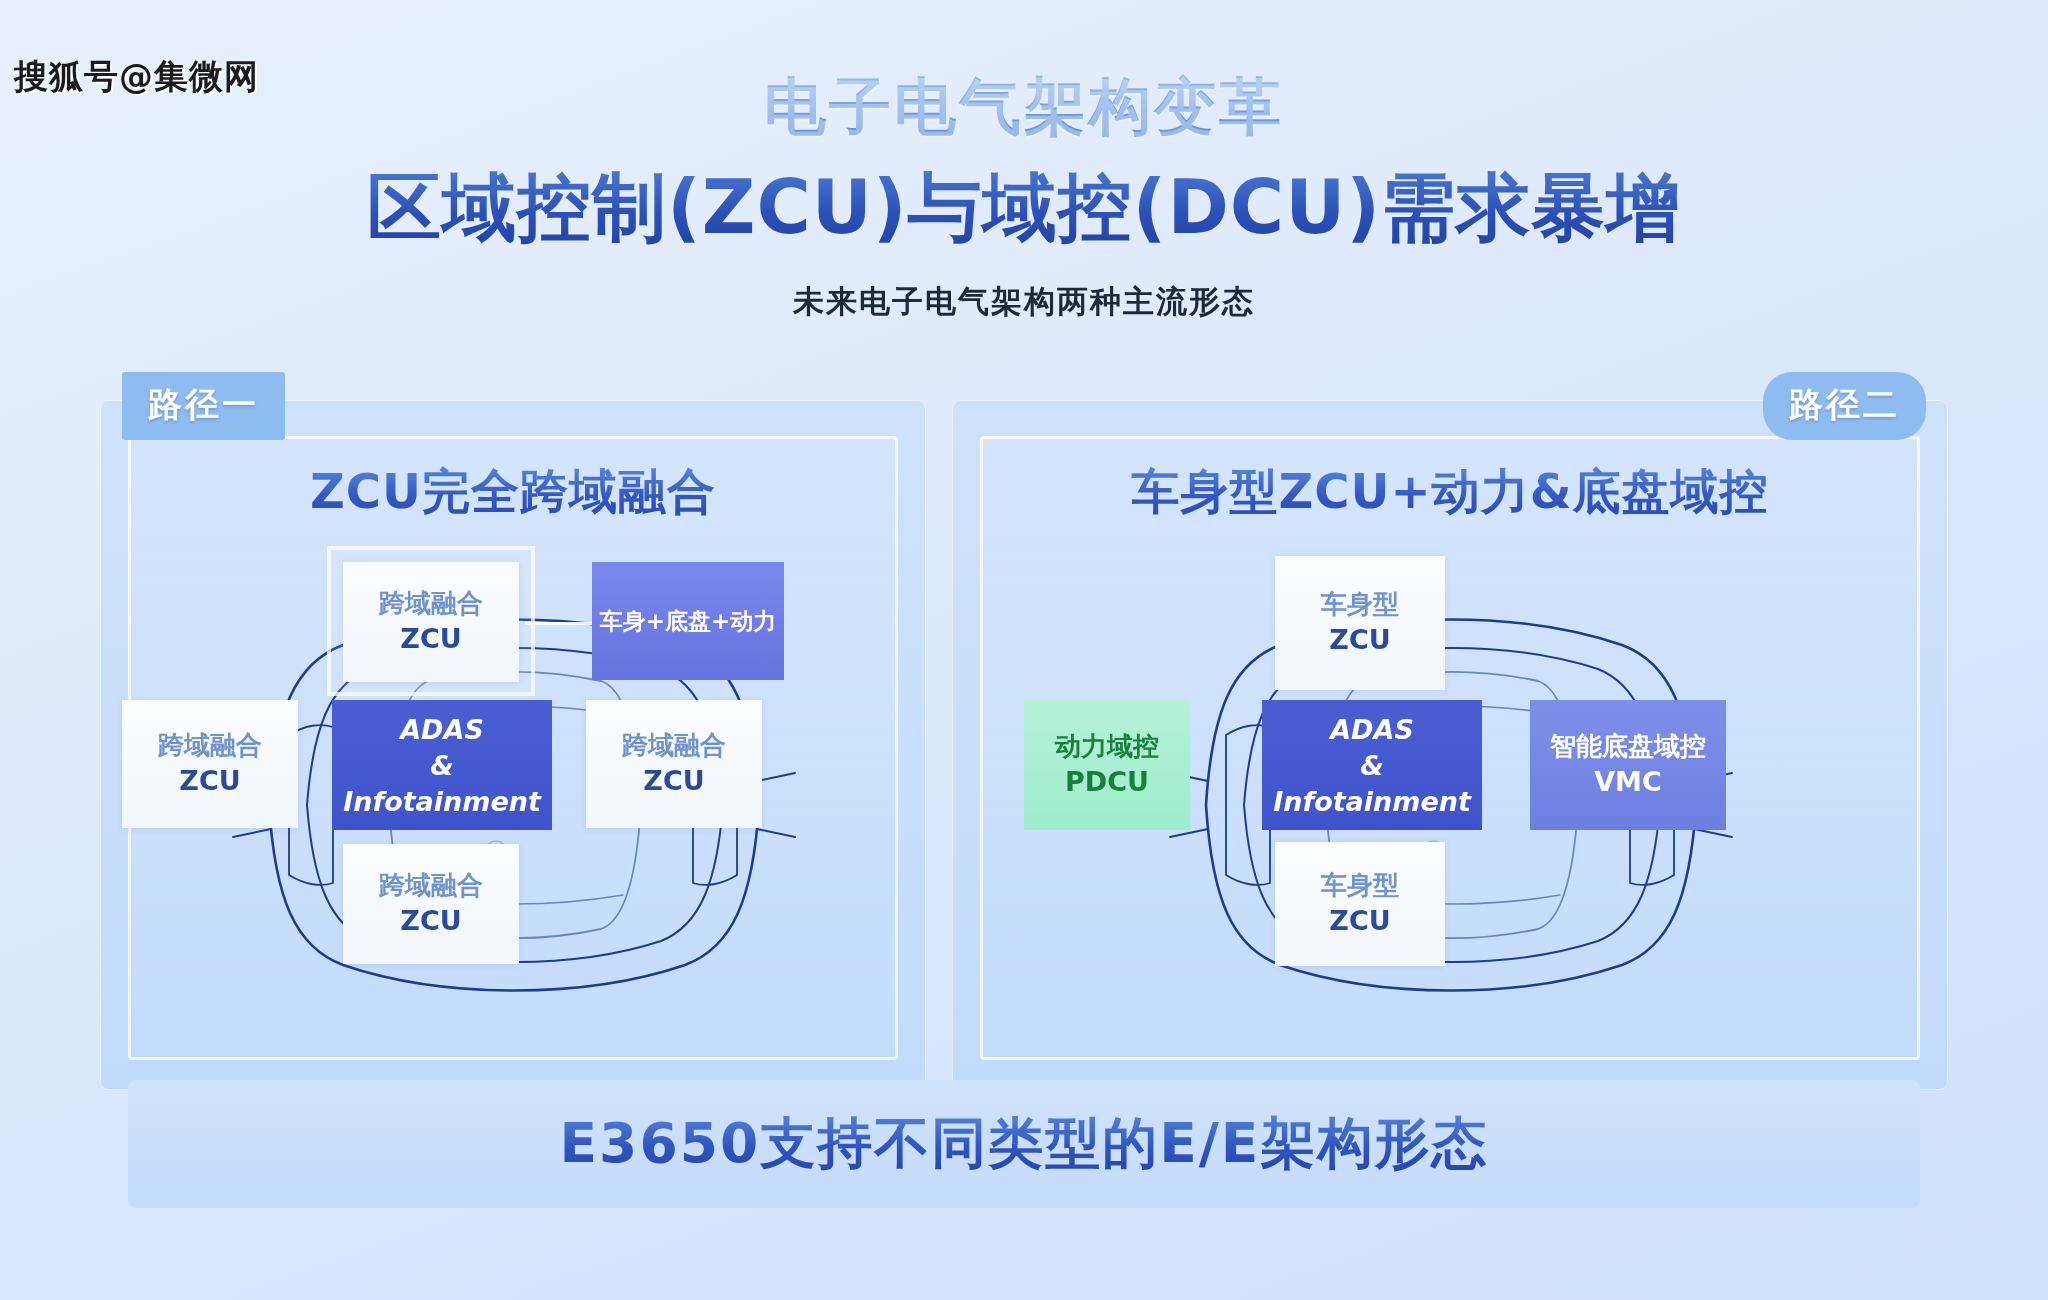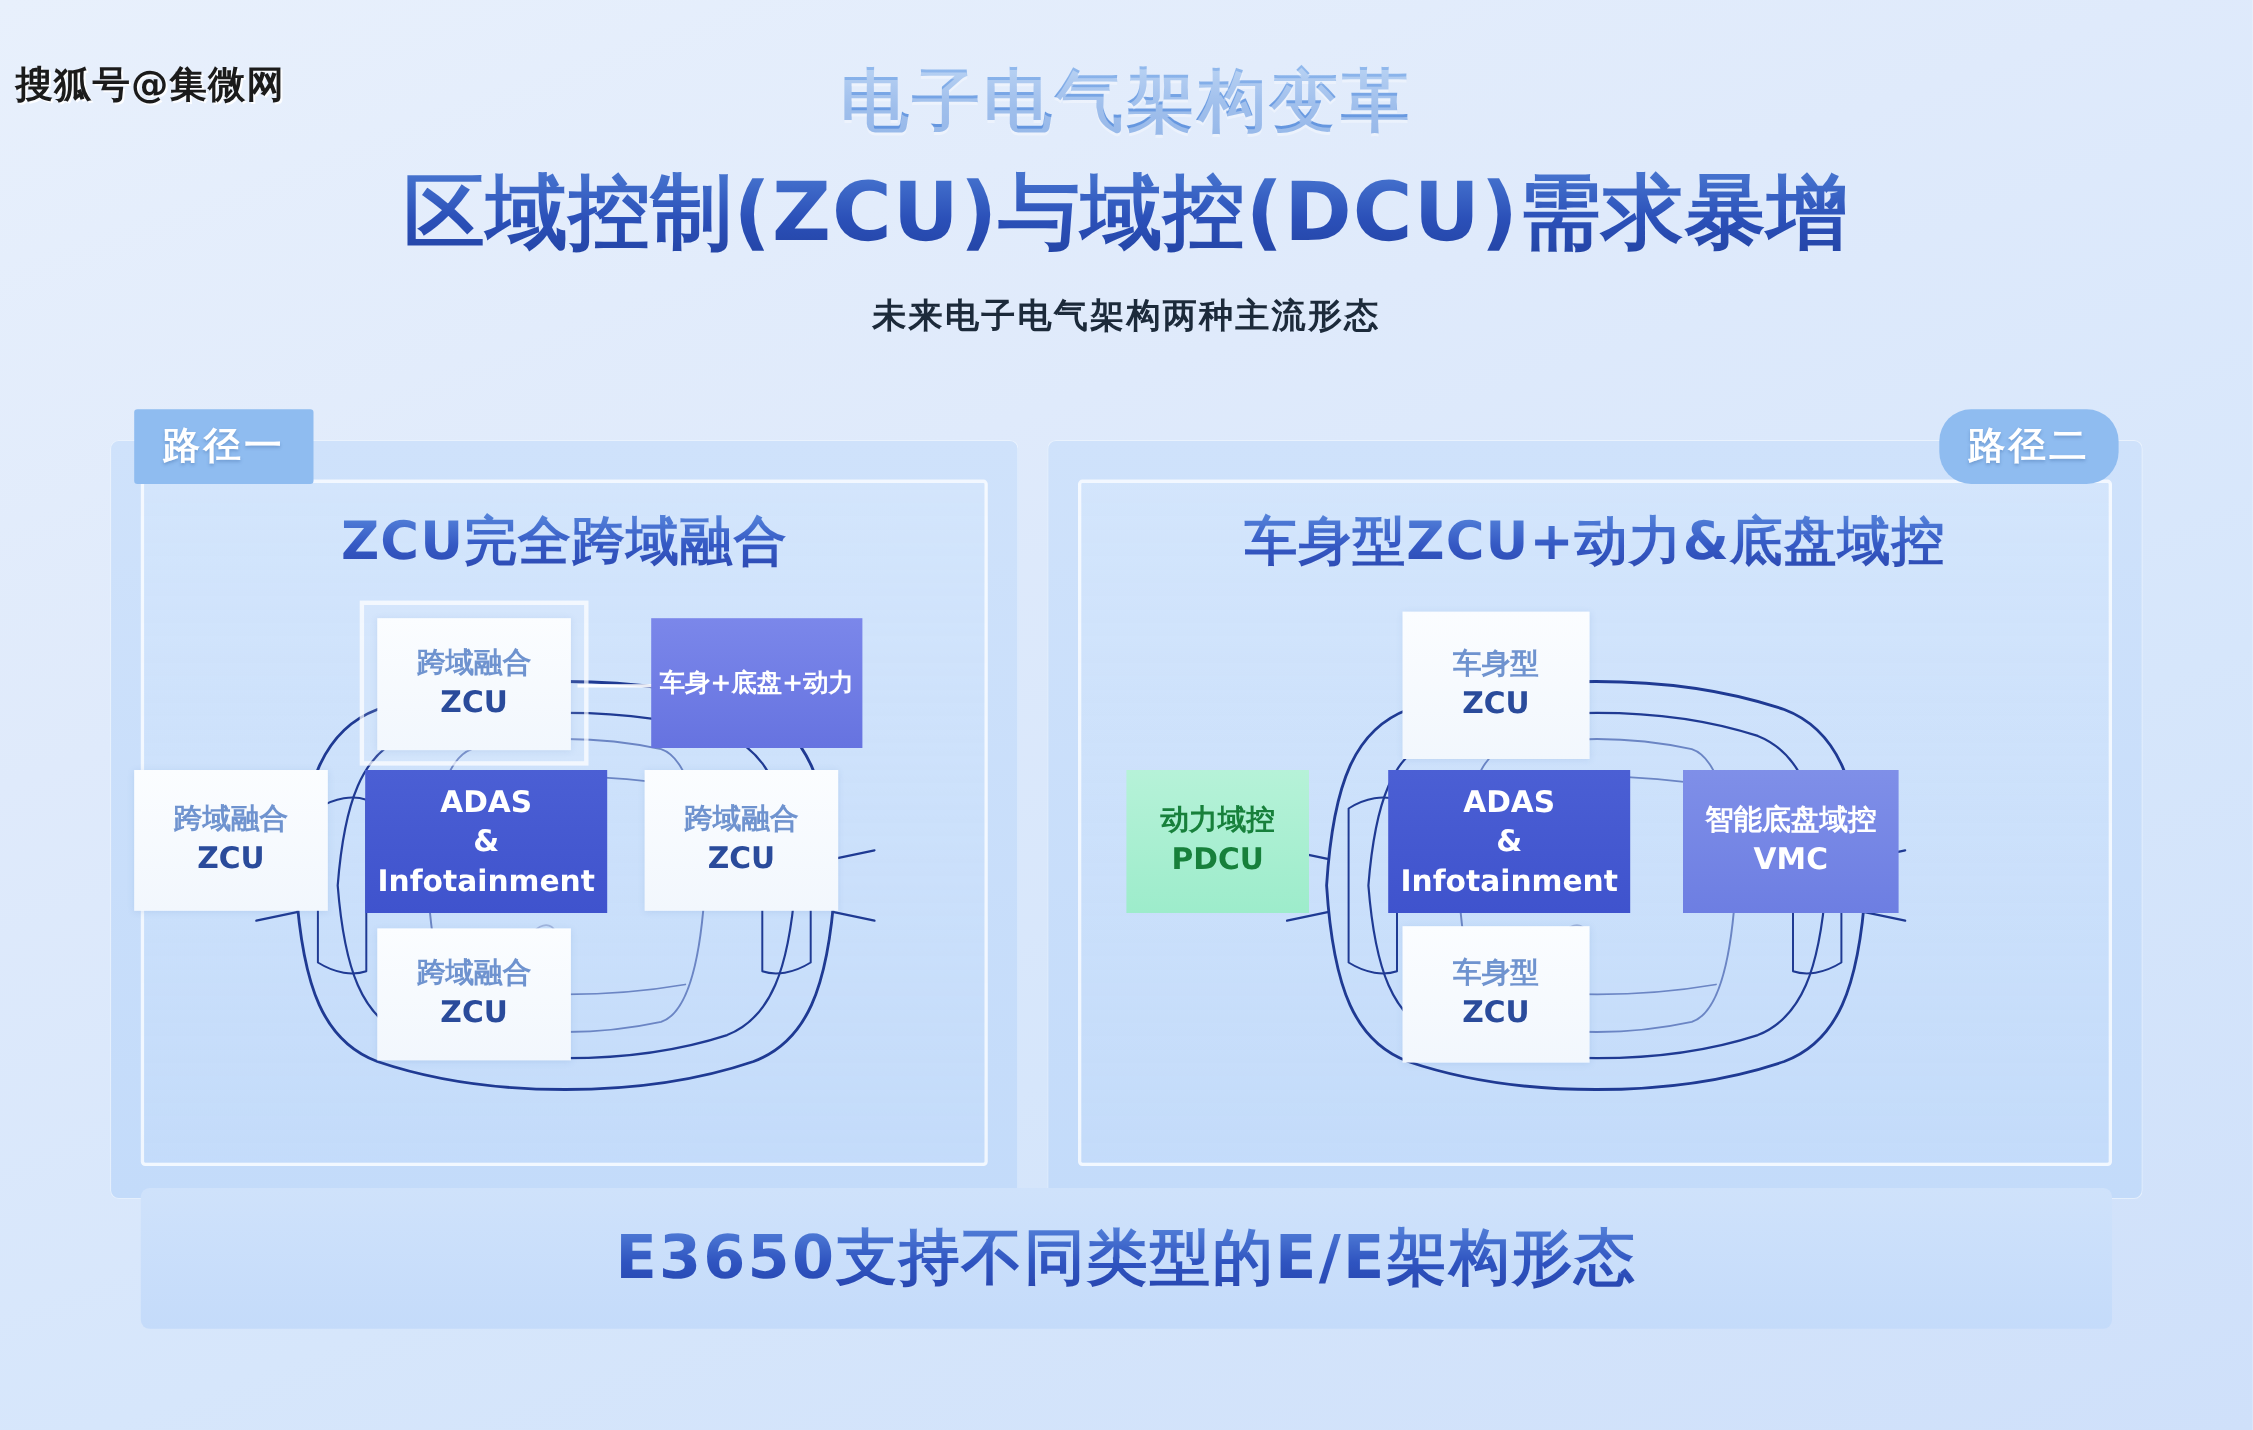--- a/index.html
+++ b/index.html
@@ -21,20 +21,21 @@
   }
 
   
   #title-block{ position:absolute; left:0; top:50px; width:100%; text-align:center; }
   #title-line1{
     font-size:62px; font-weight:900; letter-spacing:3px;
     background:linear-gradient(180deg,#9dc2f0 0%,#6d9de2 55%,#5b8fdc 100%);
     -webkit-background-clip:text; background-clip:text; color:transparent;
     text-shadow:0 2px 0 rgba(255,255,255,.35);
     font-family:"DejaVu Sans",sans-serif;
+    margin-top:15px;
   }
   #title-line2{
     margin-top:10px;
     font-size:74px; font-weight:900; letter-spacing:1px;
     background:linear-gradient(180deg,#4f7fd6 0%,#2b50b8 55%,#21409f 100%);
     -webkit-background-clip:text; background-clip:text; color:transparent;
     font-family:"DejaVu Sans",sans-serif;
   }
   #subtitle{
     margin-top:22px; font-size:31px; font-weight:700; color:#1c2a3a;
@@ -98,20 +99,21 @@
   }
   .node-white .l2{ color:#2a4b9b; }
 
   .node-purple{
     background:linear-gradient(180deg,#7b87ea 0%,#6673e0 100%);
     color:#ffffff;
   }
   .node-indigo{
     background:linear-gradient(180deg,#4b5fd4 0%,#3f53cd 100%);
     color:#ffffff;
+    font-style:italic;
   }
   .node-indigo .l1, .node-indigo .l2{ color:#ffffff; font-weight:800; }
   .node-green{
     background:linear-gradient(180deg,#b6f2d8 0%,#9deccb 100%);
     color:#17803b;
   }
   .node-green .l2{ color:#17803b; }
   .node-periwinkle{
     background:linear-gradient(180deg,#7f8fe8 0%,#6d7ee2 100%);
     color:#ffffff;

